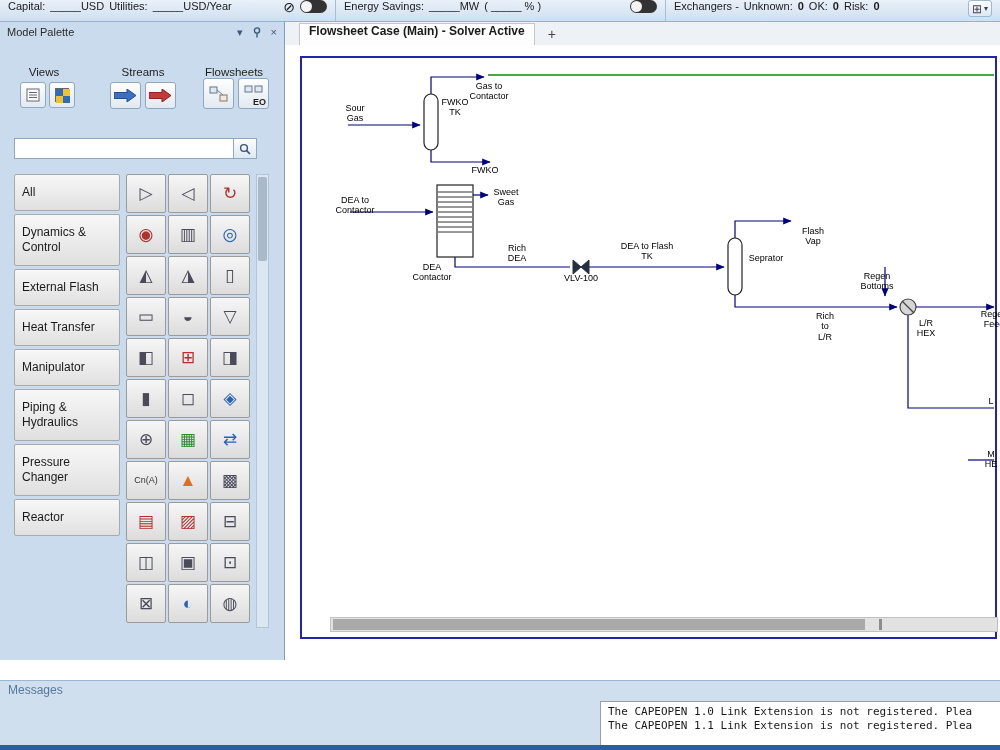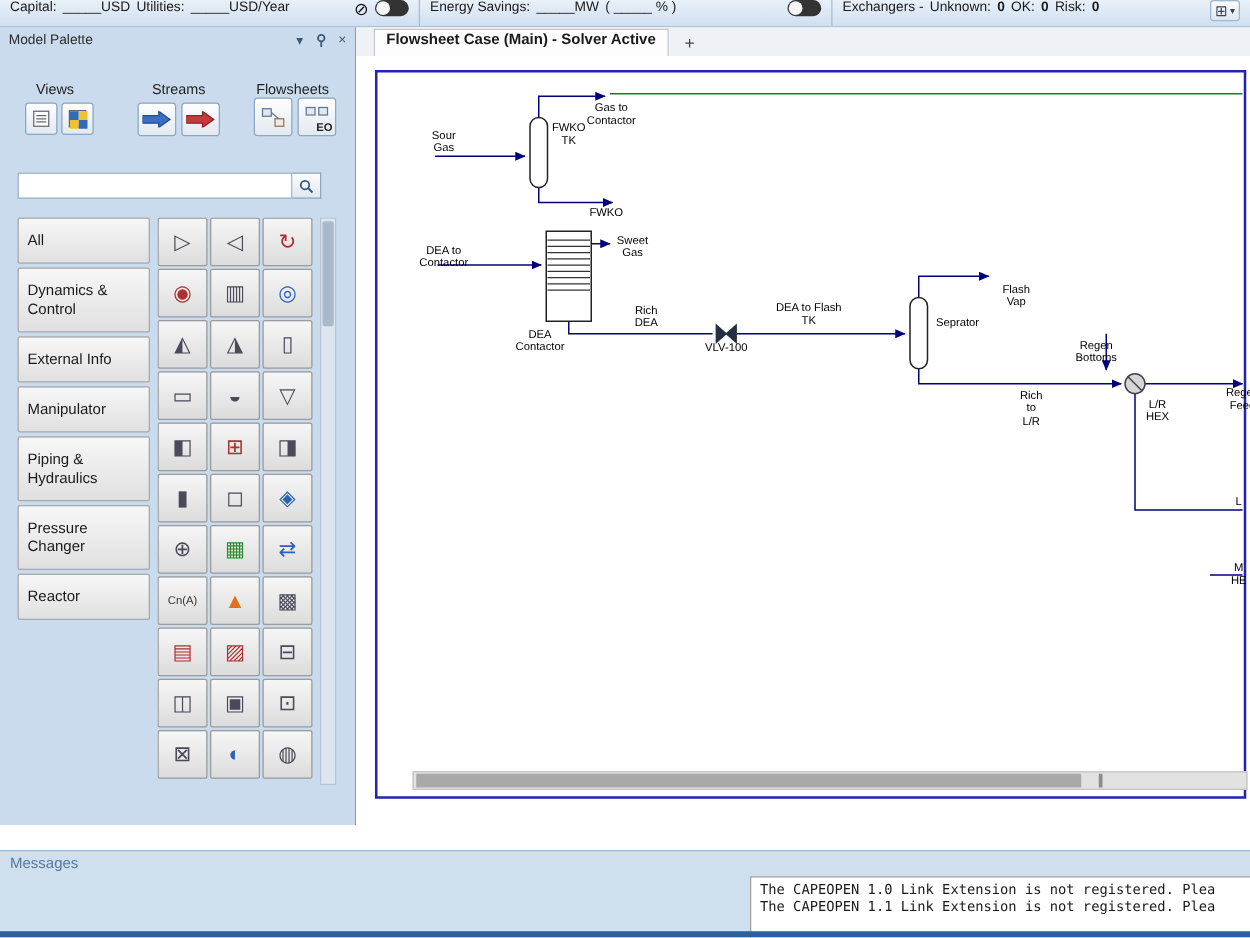--- a/index.html
+++ b/index.html
@@ -181,21 +181,22 @@
       <svg width="12" height="12">
         <circle cx="5" cy="5" r="3.4" fill="none" stroke="#35557a" stroke-width="1.4"></circle>
         <line x1="7.6" y1="7.6" x2="11" y2="11" stroke="#35557a" stroke-width="1.6"></line>
       </svg>
     </span>
   </div>
 
   <div class="cat-list">
       <button class="cat-btn">All</button>
       <button class="cat-btn">Dynamics &amp; Control</button>
-      <button class="cat-btn">External Info</button>
+      <button class="cat-btn">External Flash</button>
+      <button class="cat-btn">Heat Transfer</button>
       <button class="cat-btn">Manipulator</button>
       <button class="cat-btn">Piping &amp; Hydraulics</button>
       <button class="cat-btn">Pressure Changer</button>
       <button class="cat-btn">Reactor</button>
     </div>
 
   <div class="tile-grid">
       <div class="tile">
       <span class="glyph" style="color: rgb(74, 74, 90);">▷</span>
     </div>

